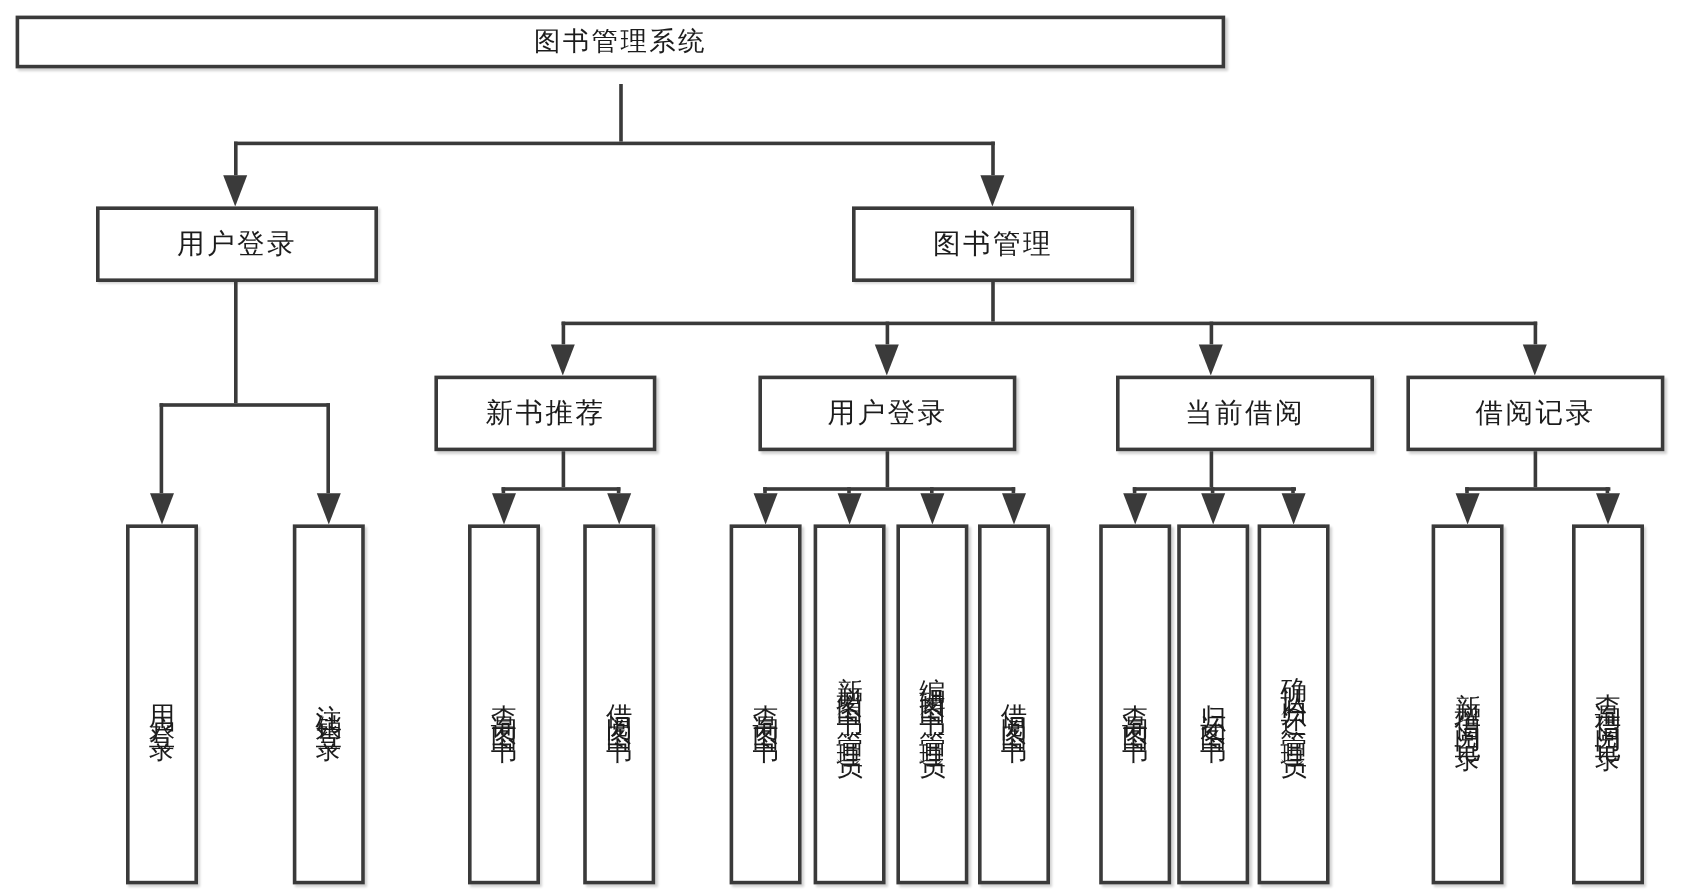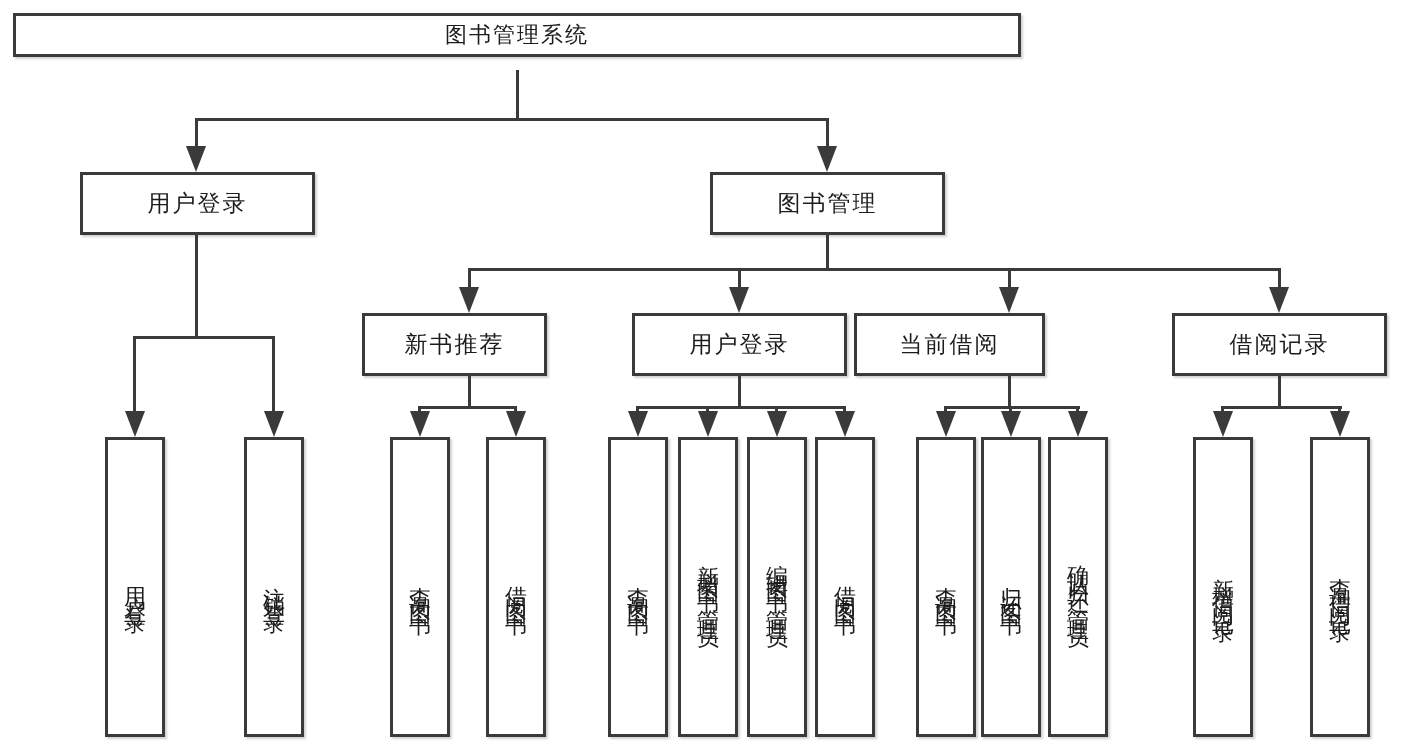--- a/index.html
+++ b/index.html
@@ -63,21 +63,21 @@
   <div class="line" style="left:738px;top:268px;width:3px;height:19px"></div>
   <div class="line" style="left:1008px;top:268px;width:3px;height:19px"></div>
   <div class="line" style="left:1278px;top:268px;width:3px;height:19px"></div>
   <div class="arrow" style="left:459px;top:287px"></div>
   <div class="arrow" style="left:729px;top:287px"></div>
   <div class="arrow" style="left:999px;top:287px"></div>
   <div class="arrow" style="left:1269px;top:287px"></div>
 
   <div class="hbox" style="left:362px;top:313px;width:185px;height:63px">新书推荐</div>
   <div class="hbox" style="left:632px;top:313px;width:215px;height:63px">用户登录</div>
-  <div class="hbox" style="left:854px;top:313px;width:191px;height:63px">当前借阅</div>
+  <div class="hbox" style="left:930px;top:313px;width:215px;height:63px">当前借阅</div>
   <div class="hbox" style="left:1172px;top:313px;width:215px;height:63px">借阅记录</div>
 
   <div class="line" style="left:468px;top:376px;width:3px;height:30px"></div>
   <div class="line" style="left:418px;top:406px;width:99px;height:3px"></div>
   <div class="line" style="left:418px;top:406px;width:3px;height:5px"></div>
   <div class="line" style="left:514px;top:406px;width:3px;height:5px"></div>
   <div class="arrow" style="left:410px;top:411px"></div>
   <div class="arrow" style="left:506px;top:411px"></div>
 
   <div class="line" style="left:738px;top:376px;width:3px;height:30px"></div>

